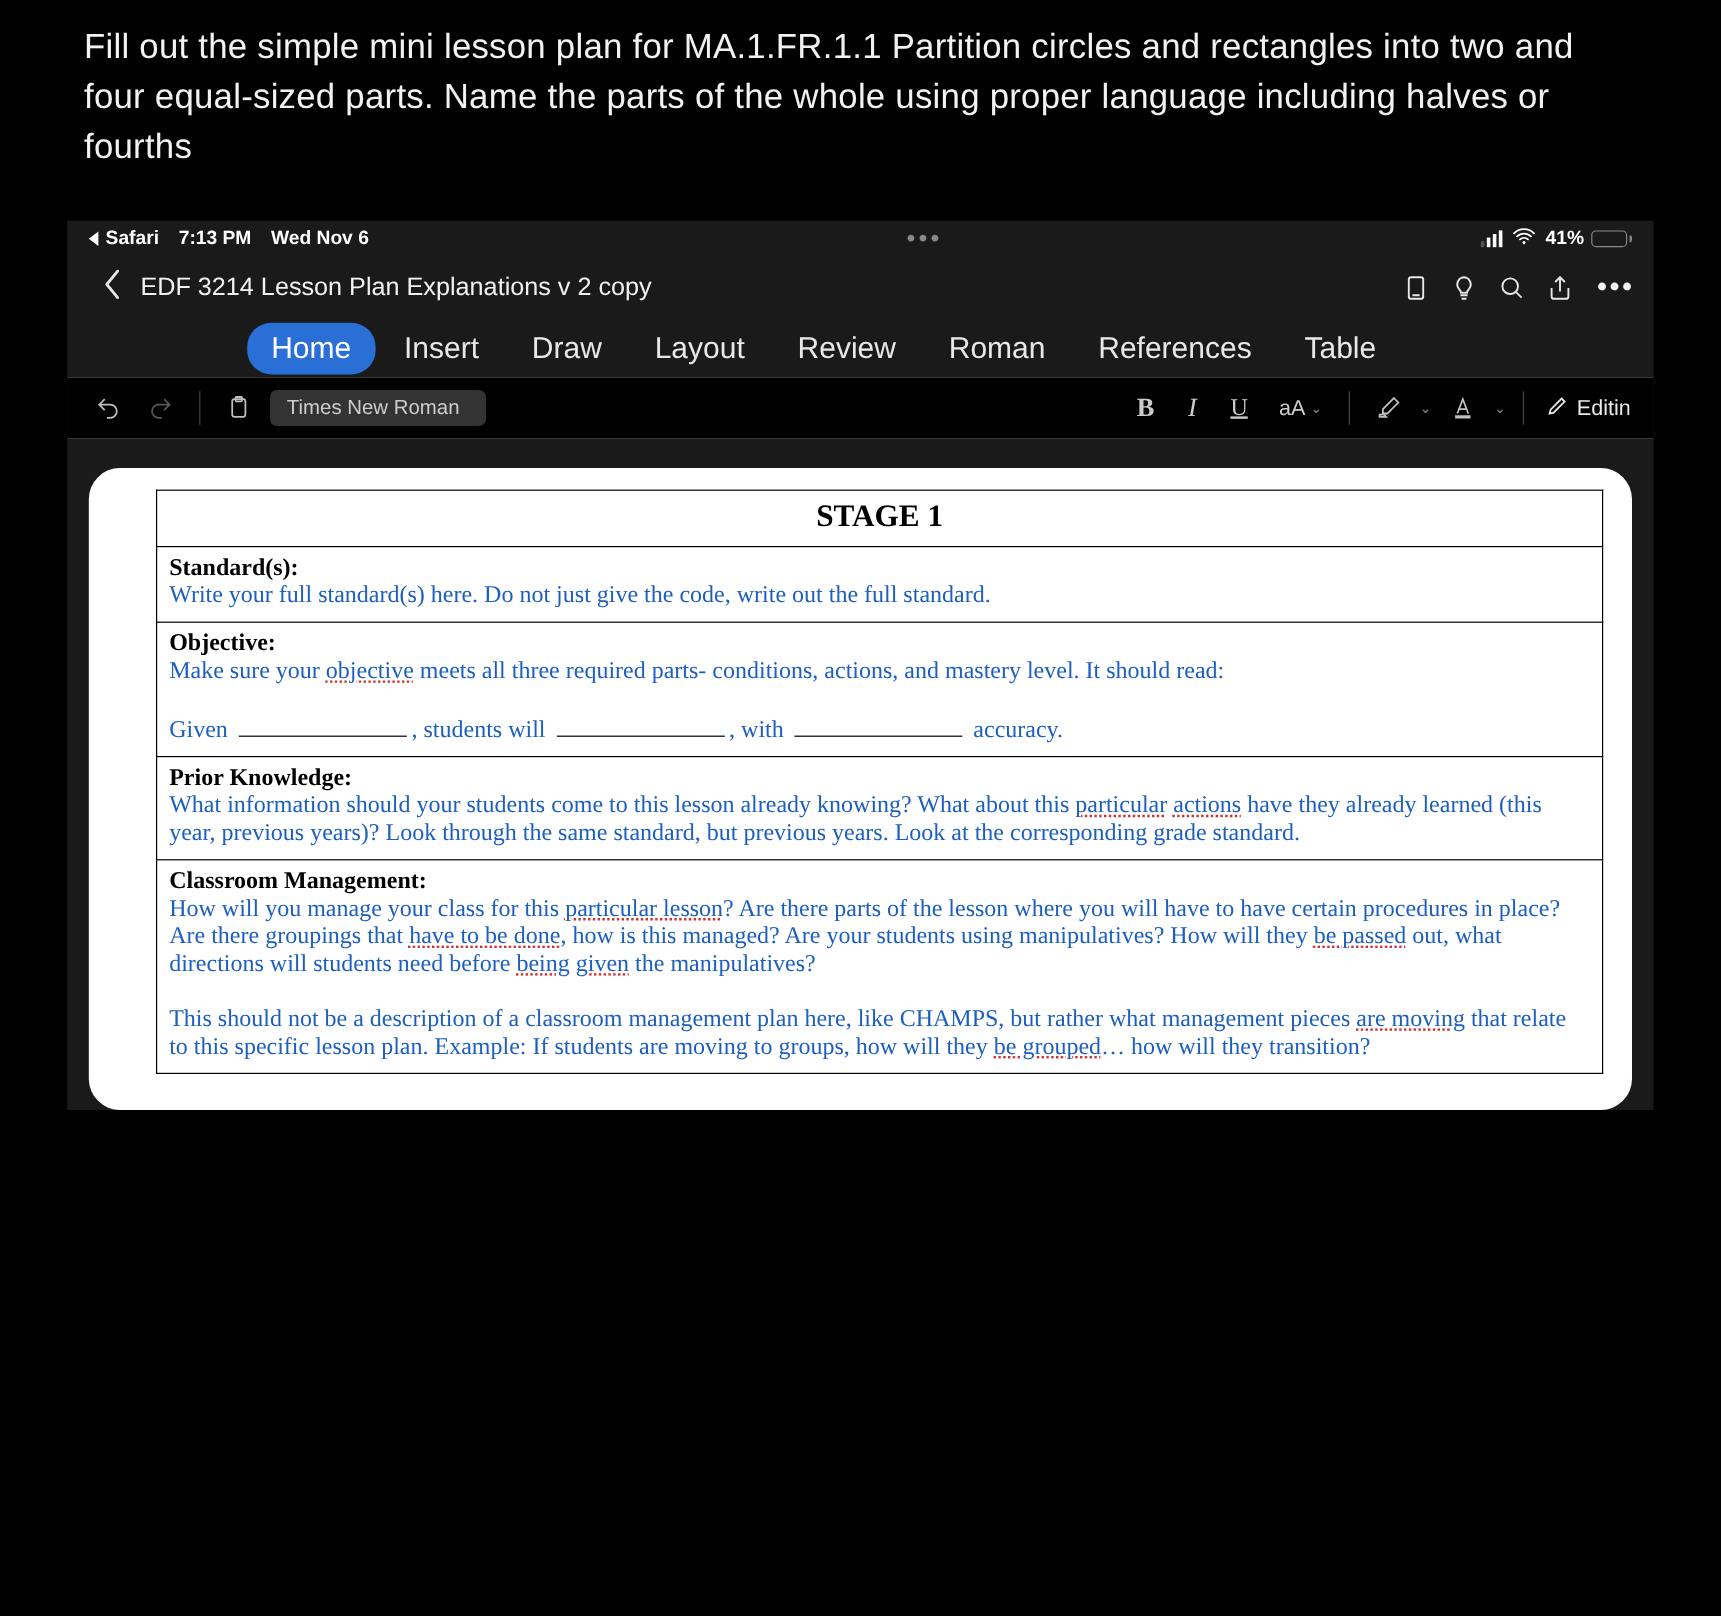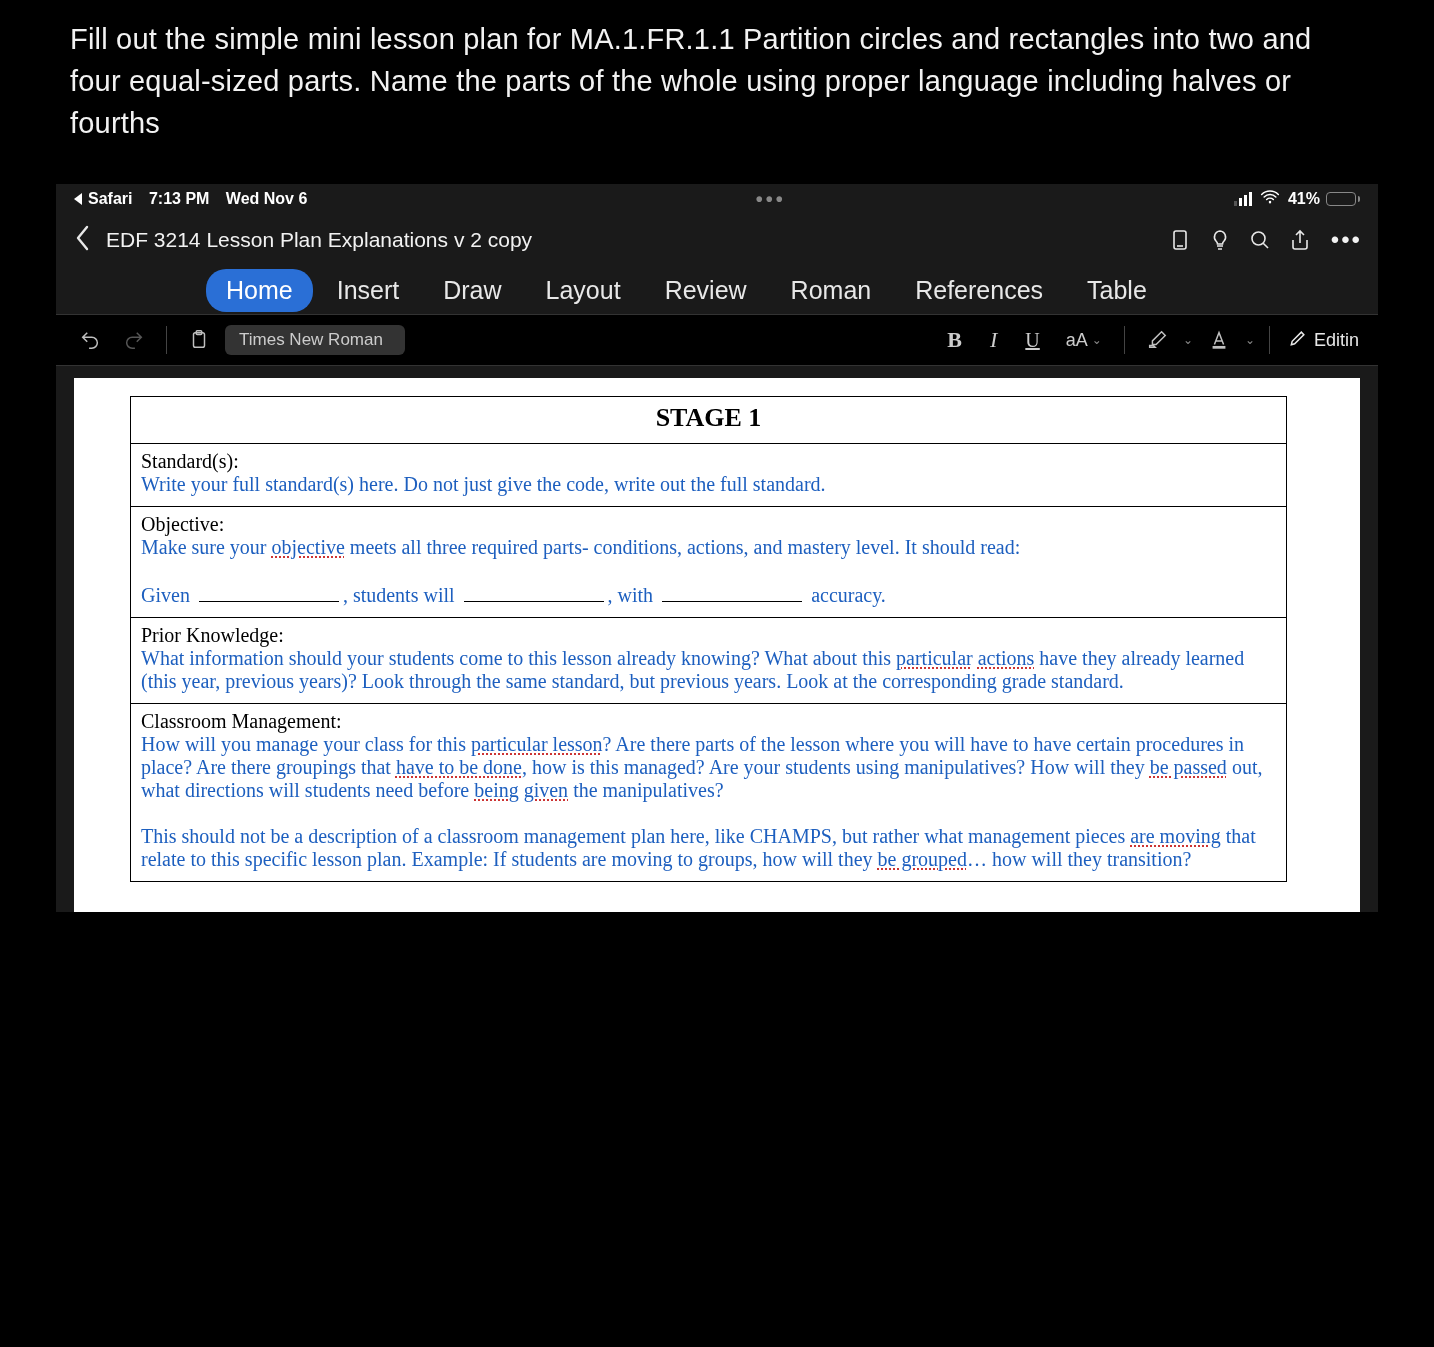--- a/index.html
+++ b/index.html
@@ -59,21 +59,21 @@
     position: relative; padding: 1.5px;
   }
   .battery-fill { width: 41%; height: 100%; background: #fff; border-radius: 1px; }
   .battery-tip { width: 2px; height: 6px; background: #888; border-radius: 0 2px 2px 0; margin-left: -4px; position: relative; left: 0; }
 
   
   .title-row {
     display: flex;
     align-items: center;
     height: 52px;
-    padding: 0 12px 0 18px;
+    padding: 0 12px 0 29px;
     gap: 14px;
     font-size: 21px;
     color: #f2f2f2;
   }
   .back-chevron svg { width: 18px; height: 28px; }
   .doc-title { flex: 1; font-weight: 400; }
   .ico { width: 26px; height: 26px; display:flex; align-items:center; justify-content:center; color:#e8e8e8; }
   .ico svg { width: 24px; height: 24px; stroke: currentColor; fill: none; stroke-width: 1.6; }
   .more-dots { font-size: 24px; letter-spacing: 2px; padding: 0 4px; }
 
@@ -127,43 +127,44 @@
   .ital-i { font-style: italic; font-size: 22px; font-family: 'Times New Roman', serif; color: #ccc; padding: 0 10px;}
   .under-u { text-decoration: underline; font-size: 20px; font-family: 'Times New Roman', serif; color: #ccc; padding: 0 10px;}
   .aA { font-size: 18px; color: #ccc; padding: 0 8px; display:flex; align-items:center; gap:4px;}
   .chev { font-size: 12px; color:#888; }
   .edit-btn { display:flex; align-items:center; gap:6px; color:#e8e8e8; font-size:18px; padding:0 4px;}
   .pen-ic svg{ width:20px; height:20px; stroke:#e8e8e8; fill:none; stroke-width:1.8;}
 
   
   .doc-page {
     background: #fff;
-    margin: 12px 18px 0 18px;
-    padding: 18px 73px 30px 56px;
+    margin: 24px 18px 0 18px;
+    padding: 18px 24px 30px 56px;
     color: #000;
     font-family: 'Times New Roman', Times, serif;
     font-size: 20px;
+    border-radius: 26px;
   }
   table.plan {
     width: 100%;
     border-collapse: collapse;
   }
   table.plan td {
     border: 1.5px solid #000;
     padding: 6px 10px 10px 10px;
     vertical-align: top;
   }
   .stage-hd {
     text-align: center;
     font-size: 26px;
     font-weight: 700;
     padding: 6px 0;
   }
   .sec-label {
-    font-weight: 400;
+    font-weight: 700;
     color: #000;
   }
   .hint {
     color: #1d5fbf;
   }
   .dotspell {
     text-decoration: underline dotted #c33;
     text-decoration-thickness: 1.5px;
     text-underline-offset: 2px;
   }

